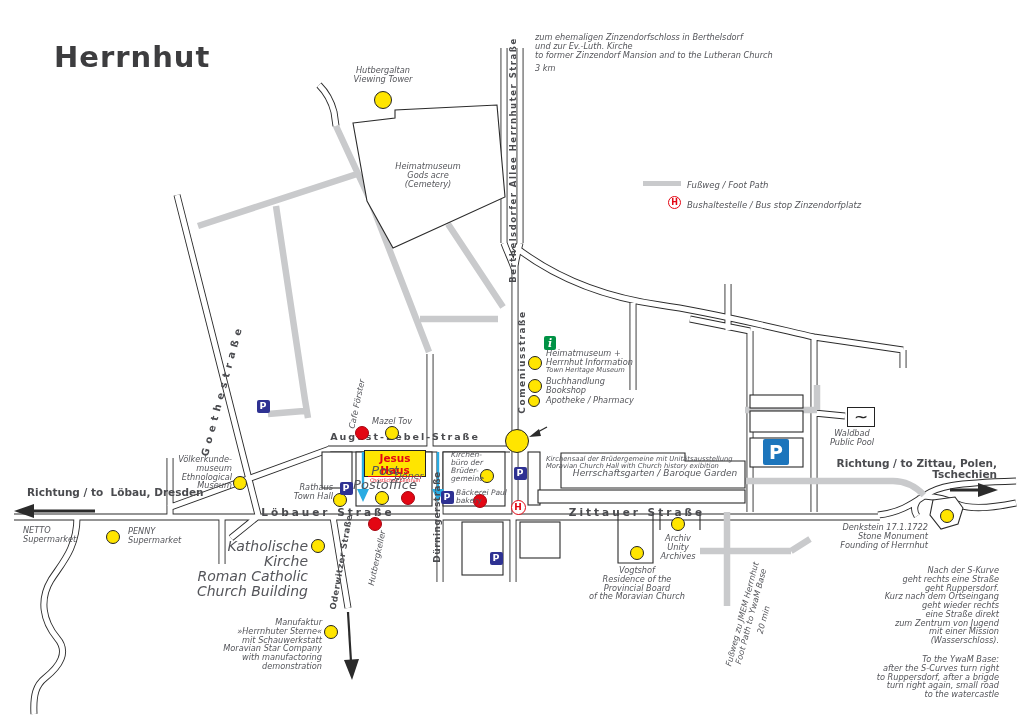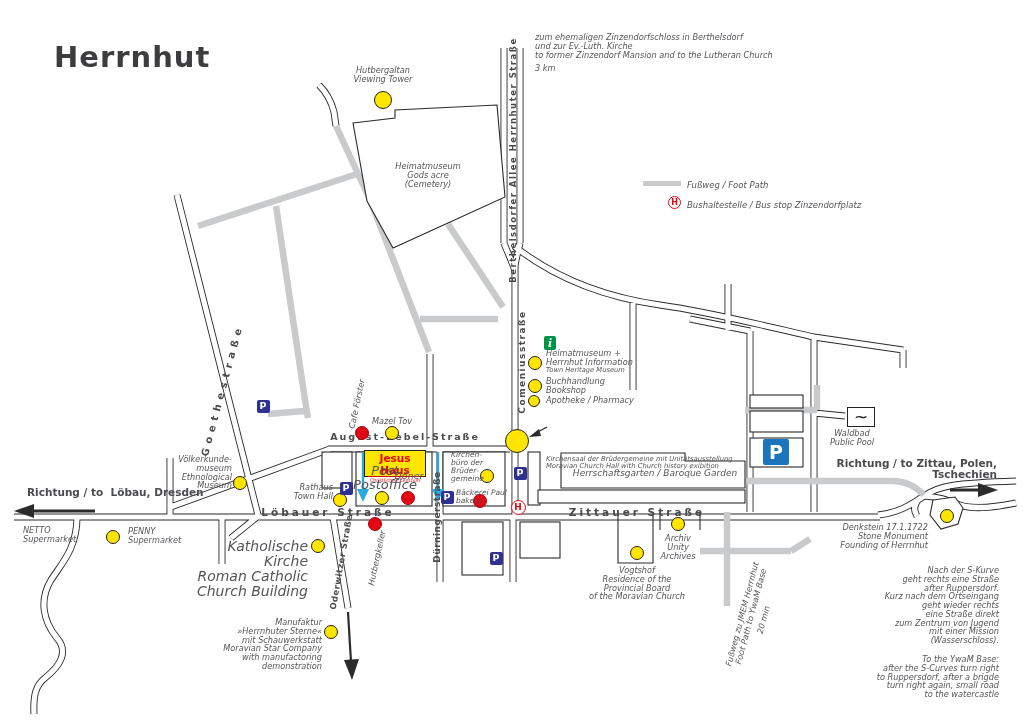--- a/index.html
+++ b/index.html
@@ -307,21 +307,21 @@
       <div class="lbl roman" style="font-size: 10.5px; left: 27px; top: 487px;">
         <span class="ln">Richtung / to  Löbau, Dresden</span>
       </div>
       <div class="lbl roman right" style="font-size: 10.5px; left: 997px; top: 458px; transform: translateX(-100%);">
         <span class="ln">Richtung / to Zittau, Polen,</span>
         <span class="ln">Tschechien</span>
       </div>
       <div class="lbl right" style="font-size: 8.2px; left: 999px; top: 566px; transform: translateX(-100%);">
         <span class="ln">Nach der S-Kurve</span>
         <span class="ln">geht rechts eine Straße</span>
-        <span class="ln">after Ruppersdorf.</span>
+        <span class="ln">geht Ruppersdorf.</span>
         <span class="ln">Kurz nach dem Ortseingang</span>
         <span class="ln">geht wieder rechts</span>
         <span class="ln">eine Straße direkt</span>
         <span class="ln">zum Zentrum von Jugend</span>
         <span class="ln">mit einer Mission</span>
         <span class="ln">(Wasserschloss).</span>
       </div>
       <div class="lbl right" style="font-size: 8.2px; left: 999px; top: 655px; transform: translateX(-100%);">
         <span class="ln">To the YwaM Base:</span>
         <span class="ln">after the S-Curves turn right</span>

